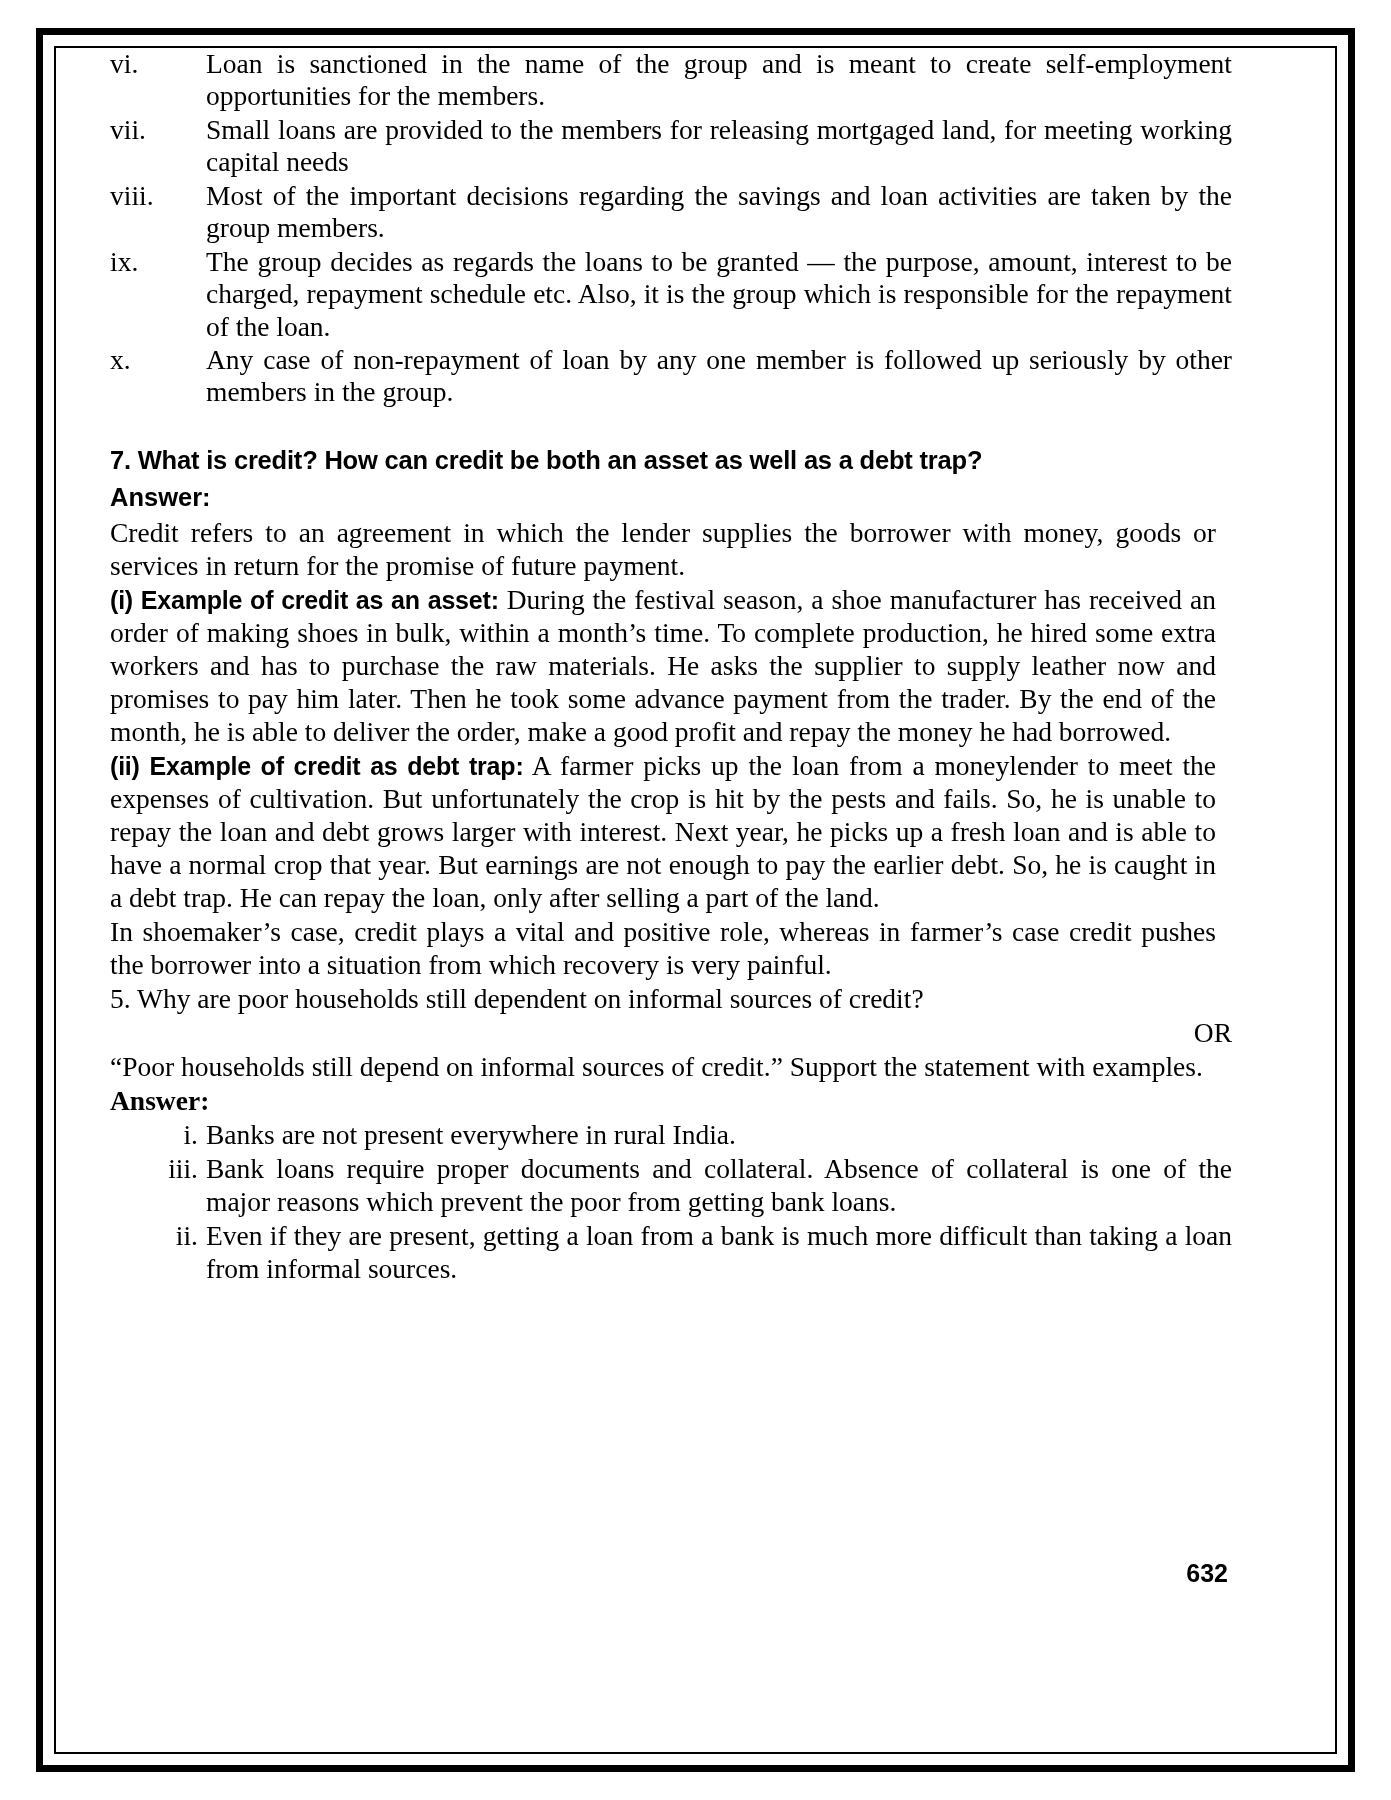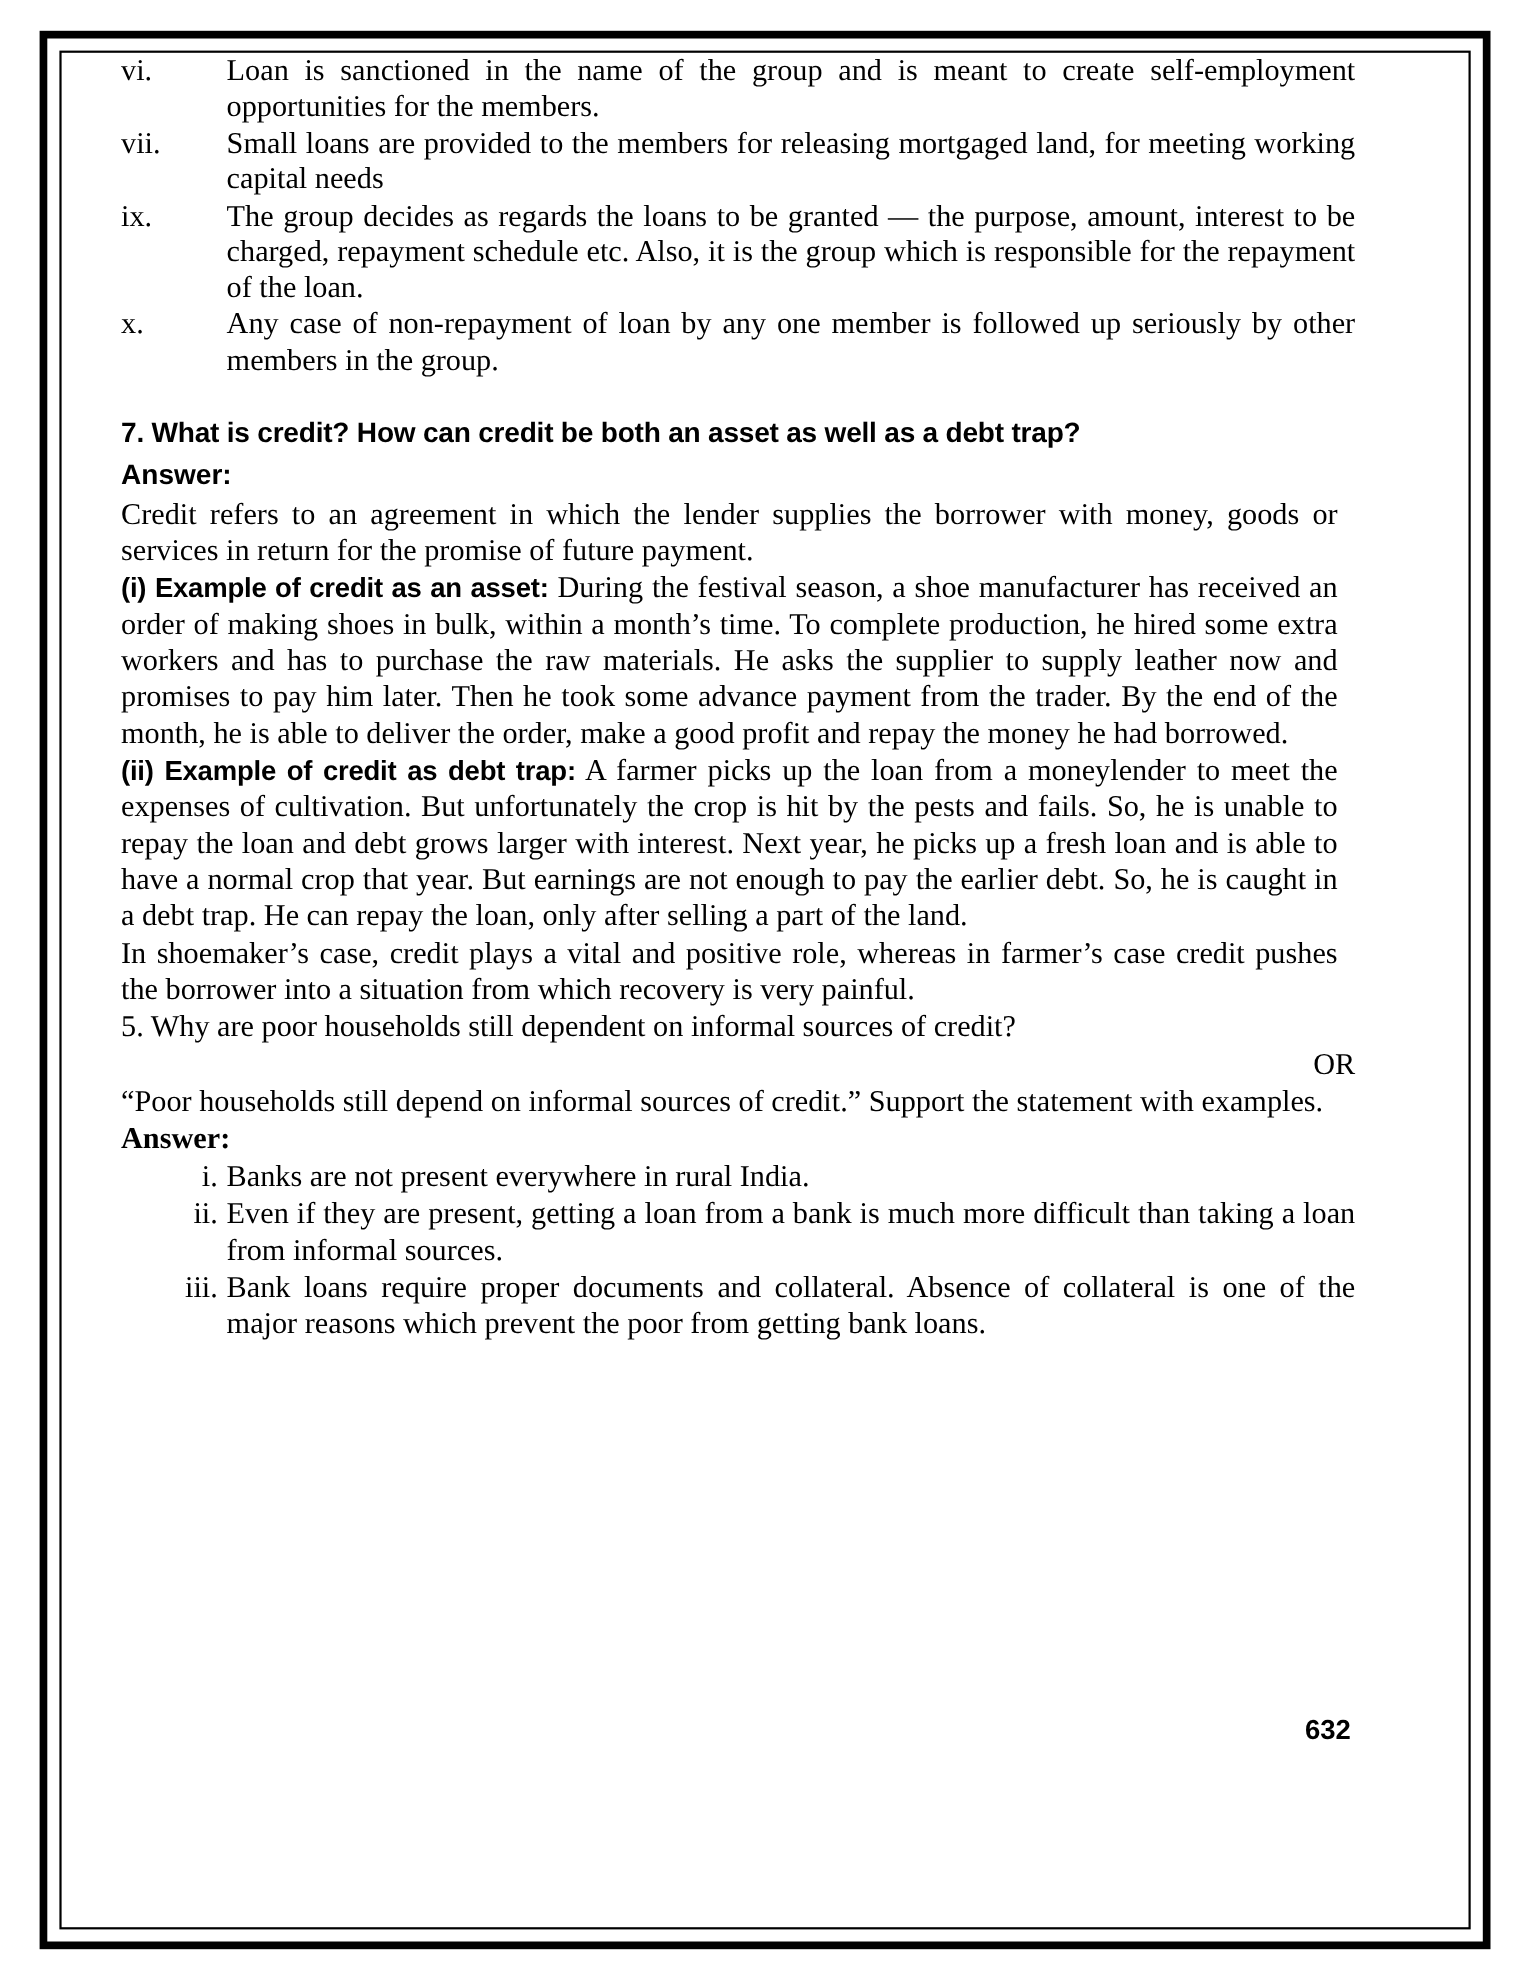--- a/index.html
+++ b/index.html
@@ -164,20 +164,24 @@
   <ul class="rn-list">
     <li class="rn-item">
       <span class="rn-marker">vi.</span>
       <span class="rn-text">Loan is sanctioned in the name of the group and is meant to create self-employment opportunities for the members.</span>
     </li>
     <li class="rn-item">
       <span class="rn-marker">vii.</span>
       <span class="rn-text">Small loans are provided to the members for releasing mortgaged land, for meeting working capital needs</span>
     </li>
     <li class="rn-item">
+      <span class="rn-marker">viii.</span>
+      <span class="rn-text">Most of the important decisions regarding the savings and loan activities are taken by the group members.</span>
+    </li>
+    <li class="rn-item">
       <span class="rn-marker">ix.</span>
       <span class="rn-text">The group decides as regards the loans to be granted — the purpose, amount, interest to be charged, repayment schedule etc. Also, it is the group which is responsible for the repayment of the loan.</span>
     </li>
     <li class="rn-item">
       <span class="rn-marker">x.</span>
       <span class="rn-text">Any case of non-repayment of loan by any one member is followed up seriously by other members in the group.</span>
     </li>
   </ul>
 
   <div class="gap-md"></div>
@@ -196,24 +200,24 @@
   <p class="para-noj">OR</p>
   <p class="para">“Poor households still depend on informal sources of credit.” Support the statement with examples.</p>
   <div class="answer-label-serif">Answer:</div>
 
   <ul class="ans-list">
     <li class="ans-item m-right">
       <span class="ans-marker">i.</span>
       <span class="ans-text">Banks are not present everywhere in rural India.</span>
     </li>
     <li class="ans-item m-right">
+      <span class="ans-marker">iii.</span>
+      <span class="ans-text">Bank loans require proper documents and collateral. Absence of collateral is one of the major reasons which prevent the poor from getting bank loans.</span>
+    </li>
+    <li class="ans-item m-right">
       <span class="ans-marker">ii.</span>
       <span class="ans-text">Even if they are present, getting a loan from a bank is much more difficult than taking a loan from informal sources.</span>
     </li>
-    <li class="ans-item m-right">
-      <span class="ans-marker">iii.</span>
-      <span class="ans-text">Bank loans require proper documents and collateral. Absence of collateral is one of the major reasons which prevent the poor from getting bank loans.</span>
-    </li>
   </ul>
 
   <div class="page-number">632</div>
 
 </div>
 
 </body></html>

